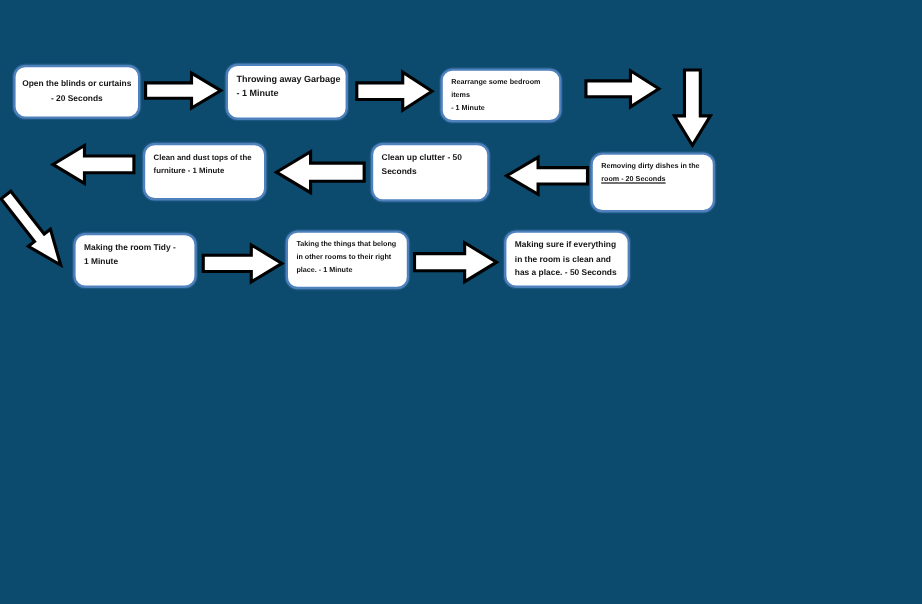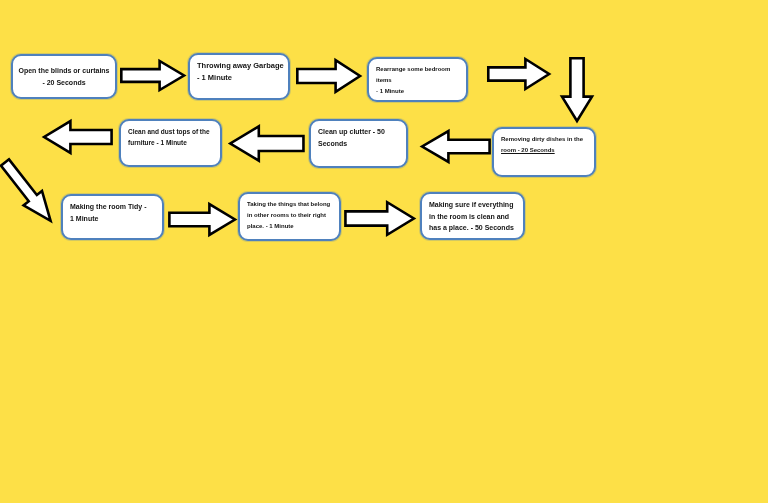--- a/index.html
+++ b/index.html
@@ -1,20 +1,20 @@
 <!DOCTYPE html>
 <html><head>
 <meta charset="utf-8">
 <style>
   html,body{margin:0;padding:0;background:#ffffff;}
   body{
     width:768px;height:503px;position:relative;overflow:hidden;
     font-family:"Liberation Sans", sans-serif;
   }
-  .canvas{position:absolute;inset:0;background:#fde047;padding-left:35px;}
+  .canvas{position:absolute;inset:0;background:#0c4a6e;padding-left:35px;}
   .box{
     position:absolute;
     box-sizing:border-box;
     background:#ffffff;
     border:2px solid #4f81bd;
     border-radius:10px;
     padding:5px 7px;
     display:flex;
     flex-direction:column;
     justify-content:flex-start;

